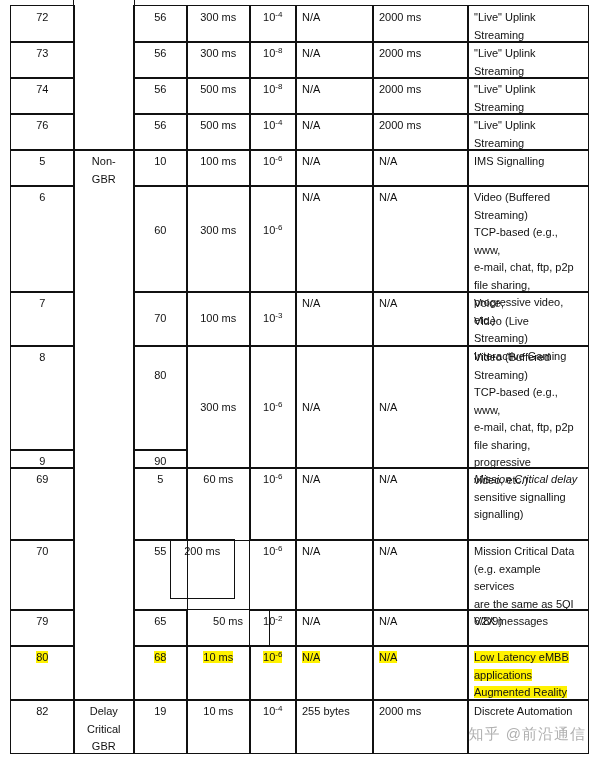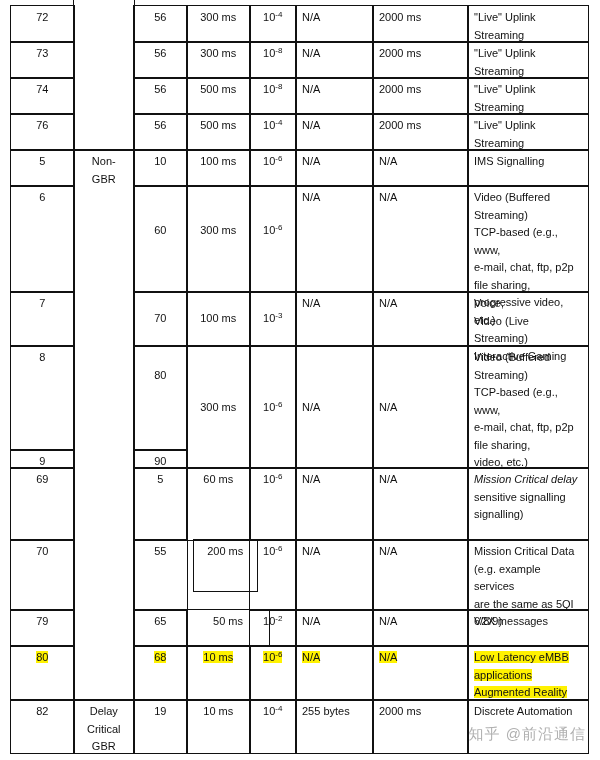--- a/index.html
+++ b/index.html
@@ -113,41 +113,42 @@
     <div class="cell c" style="left: 249px; top: 345px; width: 47.5px; height: 123.5px; padding-top: 53px;"><span><span>10</span><sup>-6</sup></span></div>
     <div class="cell l" style="left: 295px; top: 345px; width: 78.5px; height: 123.5px; padding-top: 53px;"><span>N/A</span></div>
     <div class="cell l" style="left: 372px; top: 345px; width: 96.5px; height: 123.5px; padding-top: 53px;"><span>N/A</span></div>
     <div class="cell l" style="left: 467px; top: 345px; width: 121.5px; height: 123.5px;">
       <div class="desc">
         <span><span style="display: inline;">Video (Buffered</span></span>
         <span><span style="display: inline;">Streaming)</span></span>
         <span><span style="display: inline;">TCP-based (e.g., www,</span></span>
         <span><span style="display: inline;">e-mail, chat, ftp, p2p</span></span>
         <span><span style="display: inline;">file sharing,</span></span>
+        <span><span style="display: inline;">progressive</span></span>
         <span><span style="display: inline;">video, etc.)</span></span>
       </div>
     </div>
     <div class="cell c" style="left: 10px; top: 449px; width: 64.5px; height: 19.5px;"><span>9</span></div>
     <div class="cell c" style="left: 133px; top: 449px; width: 54.5px; height: 19.5px;"><span>90</span></div>
     <div class="cell c" style="left: 10px; top: 467px; width: 64.5px; height: 73.5px;"><span>69</span></div>
     <div class="cell c" style="left: 133px; top: 467px; width: 54.5px; height: 73.5px;"><span>5</span></div>
     <div class="cell c" style="left: 186px; top: 467px; width: 64.5px; height: 73.5px;"><span>60 ms</span></div>
     <div class="cell c" style="left: 249px; top: 467px; width: 47.5px; height: 73.5px;"><span><span>10</span><sup>-6</sup></span></div>
     <div class="cell l" style="left: 295px; top: 467px; width: 78.5px; height: 73.5px;"><span>N/A</span></div>
     <div class="cell l" style="left: 372px; top: 467px; width: 96.5px; height: 73.5px;"><span>N/A</span></div>
     <div class="cell l" style="left: 467px; top: 467px; width: 121.5px; height: 73.5px;">
       <div class="desc">
         <span><span style="display: inline; font-style: italic;">Mission Critical delay</span></span>
         <span><span style="display: inline;">sensitive signalling</span></span>
         <span><span style="display: inline;">signalling)</span></span>
       </div>
     </div>
     <div class="cell c" style="left: 10px; top: 539px; width: 64.5px; height: 71.5px;"><span>70</span></div>
     <div class="cell c" style="left: 133px; top: 539px; width: 54.5px; height: 71.5px;"><span>55</span></div>
-    <div class="cell c" style="left: 193px; top: 539px; width: 64.5px; height: 53px;"><span>200 ms</span></div>
+    <div class="cell c" style="left: 170px; top: 539px; width: 64.5px; height: 60px;"><span>200 ms</span></div>
     <div class="cell c" style="left: 249px; top: 539px; width: 47.5px; height: 71.5px;"><span><span>10</span><sup>-6</sup></span></div>
     <div class="cell l" style="left: 295px; top: 539px; width: 78.5px; height: 71.5px;"><span>N/A</span></div>
     <div class="cell l" style="left: 372px; top: 539px; width: 96.5px; height: 71.5px;"><span>N/A</span></div>
     <div class="cell l" style="left: 467px; top: 539px; width: 121.5px; height: 71.5px;">
       <div class="desc">
         <span><span style="display: inline;">Mission Critical Data</span></span>
         <span><span style="display: inline;">(e.g. example services</span></span>
         <span><span style="display: inline;">are the same as 5QI</span></span>
         <span><span style="display: inline;">6/8/9)</span></span>
       </div>

